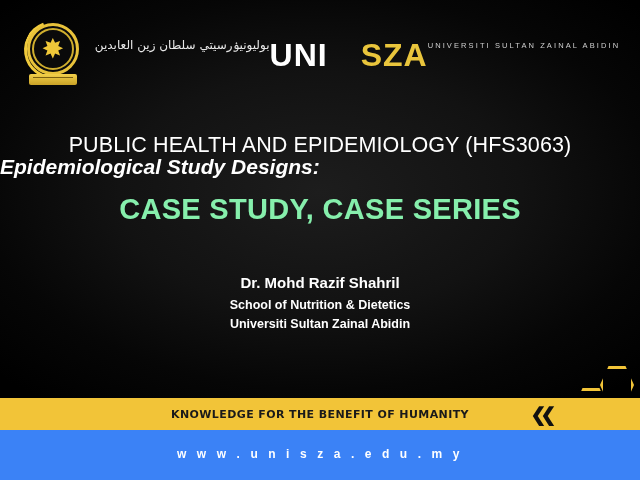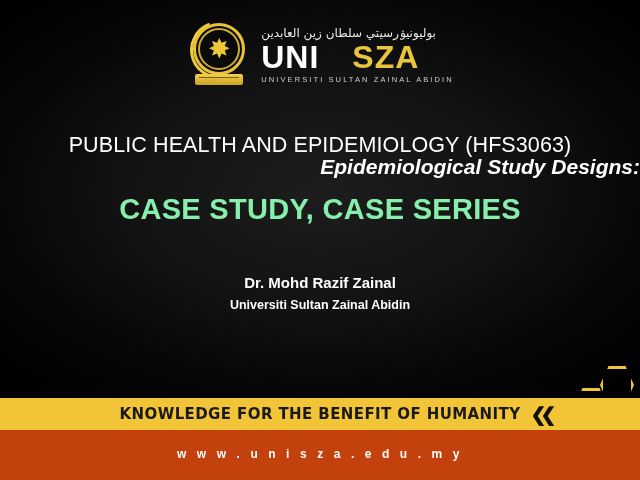--- a/index.html
+++ b/index.html
@@ -95,21 +95,20 @@
   }
   .crest .ribbon:after {
     content: "";
     position: absolute;
     left: 4px; top: 3px;
     width: 40px; height: 1px;
     background: #7a5f10;
   }
   .wordmark {
     display: flex;
-    flex-direction: column;
     align-items: flex-start;
     line-height: 1;
   }
   .jawi {
     font-size: 12px;
     color: #e9e9e9;
     letter-spacing: 1px;
     margin-bottom: 2px;
     font-family: "DejaVu Sans", sans-serif;
     direction: rtl;
@@ -138,21 +137,21 @@
     text-align: center;
     color: #ffffff;
     font-size: 21.5px;
     font-weight: normal;
     letter-spacing: 0.1px;
   }
   .title-sub {
     position: absolute;
     left: 0; top: 155px;
     width: 640px;
-    text-align: right;
+    text-align: left;
     color: #ffffff;
     font-size: 21px;
     font-style: italic;
     font-weight: bold;
   }
   .title-big {
     position: absolute;
     left: 0; top: 193px;
     width: 640px;
     text-align: center;
@@ -187,21 +186,21 @@
     width: 640px;
     height: 32px;
     background: #f2c438;
     display: flex;
     align-items: center;
     justify-content: center;
   }
   .tagline-text {
     position: relative;
     color: #1a1a1a;
-    font-size: 15px;
+    font-size: 11px;
     font-weight: bold;
     letter-spacing: 0.4px;
     font-family: "DejaVu Sans", sans-serif;
   }
   .chev {
     position: absolute;
     top: 0;
     height: 32px;
     width: 11px;
     display: flex;
@@ -212,21 +211,21 @@
     font-weight: bold;
   }
   .chev.c1 { right: 96px; }
   .chev.c2 { right: 86px; }
   .url-bar {
     position: absolute;
     left: 0;
     top: 430px;
     width: 640px;
     height: 50px;
-    background: #c2410c;
+    background: #3b82f6;
     display: flex;
     align-items: flex-start;
     justify-content: center;
     padding-top: 17px;
     box-sizing: border-box;
   }
   .url-text {
     color: #ffffff;
     font-size: 12px;
     letter-spacing: 3.6px;
@@ -276,21 +275,22 @@
         <div class="uni-sub">UNIVERSITI SULTAN ZAINAL ABIDIN</div>
       </div>
     </div>
   </div>
 
   <div class="title-main">PUBLIC HEALTH AND EPIDEMIOLOGY (HFS3063)</div>
   <div class="title-sub">Epidemiological Study Designs:</div>
   <div class="title-big">CASE STUDY, CASE SERIES</div>
 
   <div class="author-block">
-    <div class="author-name">Dr. Mohd Razif Zainal</div>
+    <div class="author-name">Dr. Mohd Razif Shahril</div>
+    <div class="author-line">School of Nutrition &amp; Dietetics</div>
     <div class="author-line">Universiti Sultan Zainal Abidin</div>
   </div>
 
   <div class="hex-deco">
     <div class="hex h1"></div>
     <div class="hex h2"></div>
     <div class="hex h3"></div>
     <div class="hex h4"></div>
   </div>
 

